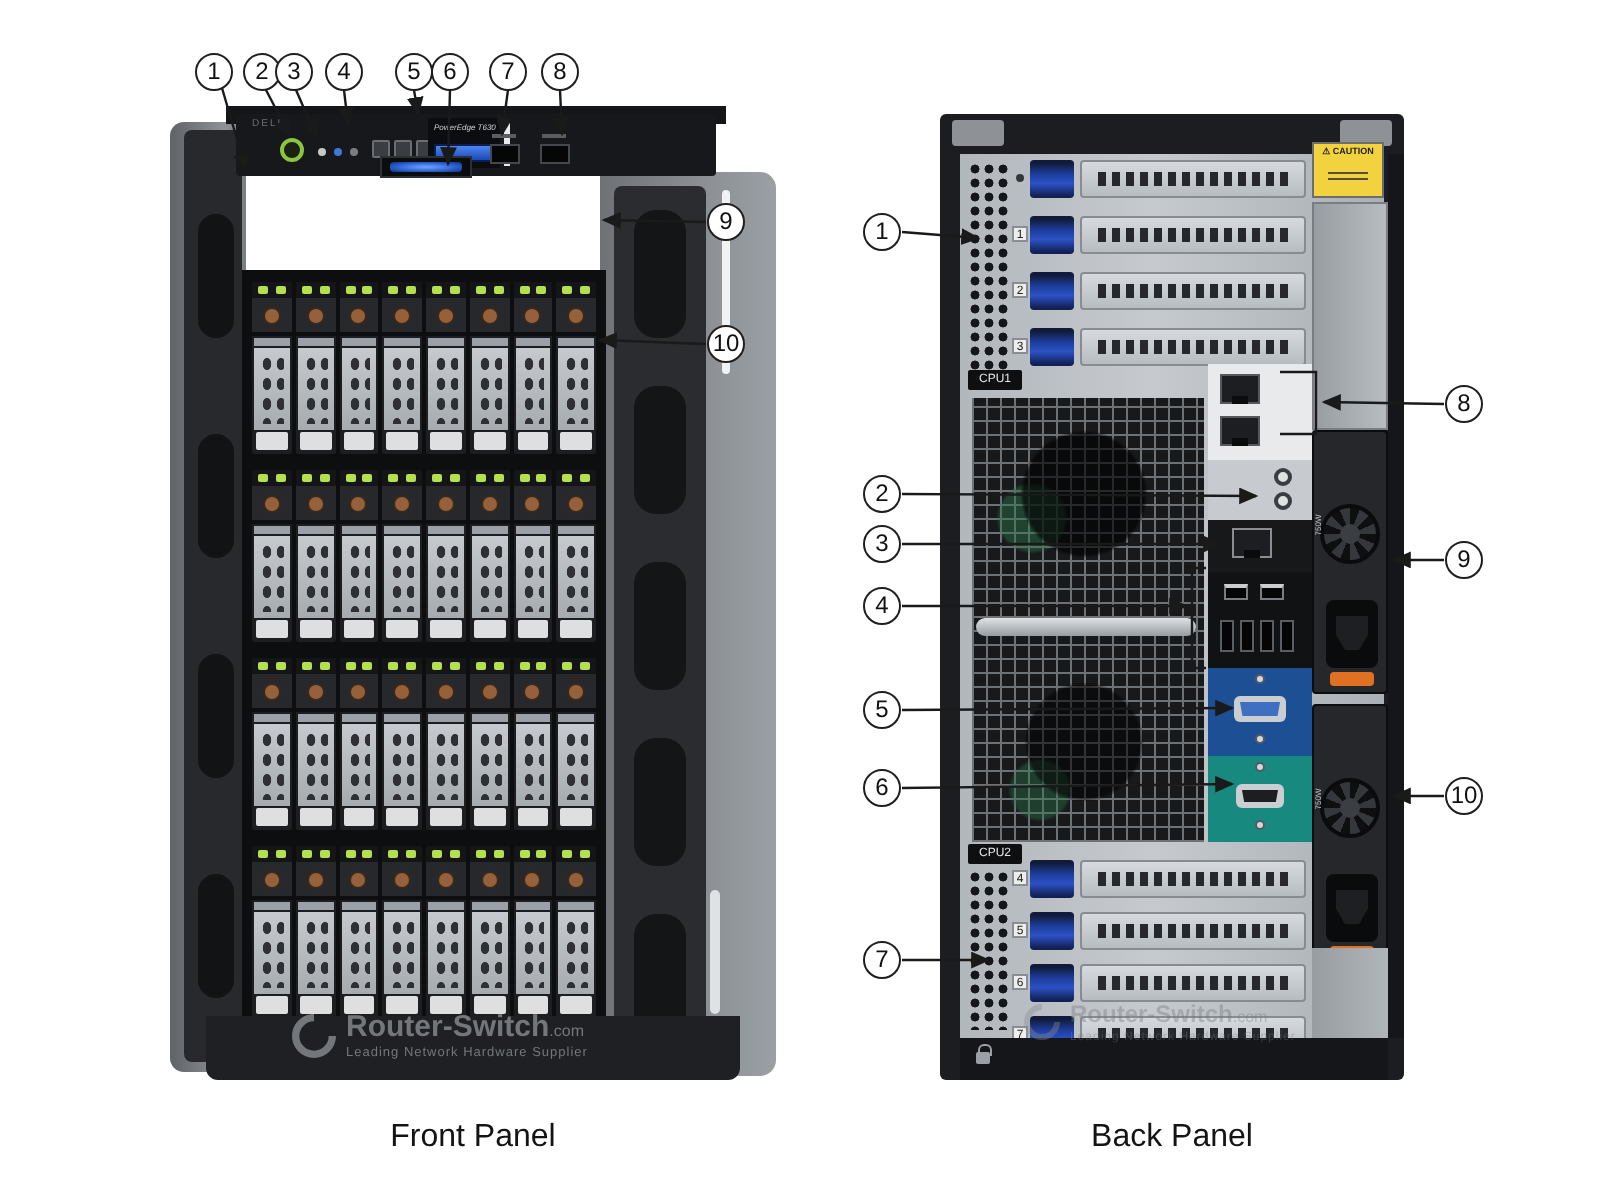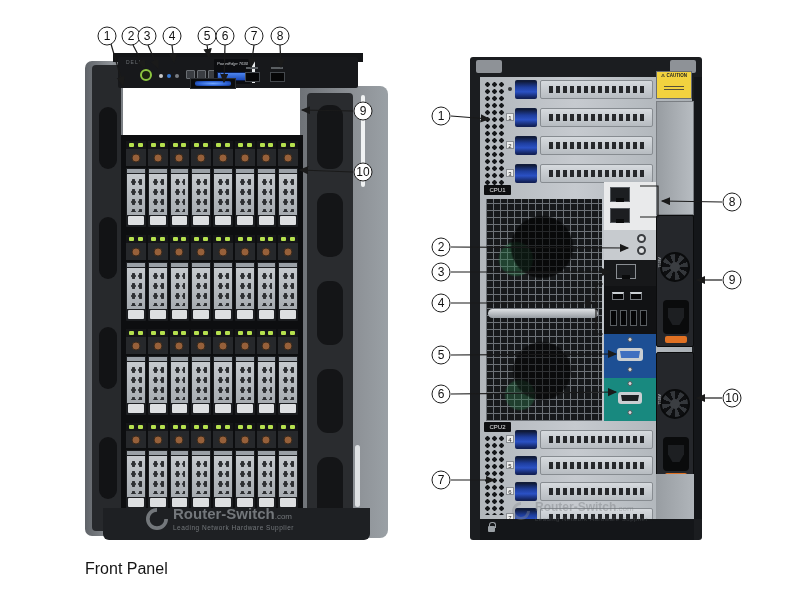--- a/index.html
+++ b/index.html
@@ -136,21 +136,21 @@
   .bt-bezel-bottom{left:10px;top:462px;width:214px;height:21px;background:#141619;}
   .lock-shape{position:absolute;left:8px;top:7px;width:7px;height:6px;background:#9aa0a5;border-radius:1px;}
   .lock-shape::before{content:"";position:absolute;left:1px;top:-4px;width:5px;height:5px;
       border:1px solid #9aa0a5;border-bottom:none;border-radius:3px 3px 0 0;}
 
   
   .callout{position:absolute;width:19px;height:19px;border:1.4px solid #1f1f1f;border-radius:50%;
       background:#fff;color:#111;font-size:12px;line-height:17px;text-align:center;
       transform:translate(-50%,-50%);z-index:20;}
   #callout-lines{position:absolute;left:0;top:0;width:800px;height:600px;z-index:15;pointer-events:none;}
-  .caption{position:absolute;font-size:16px;color:#141414;text-align:left;z-index:5;}
+  .caption{position:absolute;font-size:16px;color:#141414;text-align:center;z-index:5;}
   .wm{position:absolute;display:flex;align-items:center;gap:5px;z-index:12;}
   .wm-logo{flex:none;}
   .wm-brand{font-size:15px;font-weight:bold;color:#73777b;line-height:15px;white-space:nowrap;}
   .wm-tld{font-size:8px;font-weight:normal;}
   .wm-tag{font-size:6.5px;color:#73777b;letter-spacing:.5px;white-space:nowrap;}
   #wm-back{opacity:.38;}
   #wm-back .wm-brand{font-size:12px;}
   #wm-back .wm-tag{font-size:6px;}
 </style>
 </head>
@@ -855,20 +855,21 @@
     <svg class="wm-logo" width="18" height="18" viewBox="0 0 24 24">
       <path d="M12 2a10 10 0 1 0 10 10" fill="none" stroke="#8a8e93" stroke-width="4"></path>
     </svg>
     <div>
       <div class="wm-brand"><span>Router-Switch</span><span class="wm-tld">.com</span></div>
       <div class="wm-tag">Leading Network Hardware Supplier</div>
     </div>
   </div>
 
   <div class="caption" style="left:85px;top:560px;width:303px;">Front Panel</div>
+  <div class="caption" style="left:470px;top:560px;width:232px;">Back Panel</div>
 <div class="callout" style="left: 107px; top: 36px;">1</div>
     <div class="callout" style="left: 131px; top: 36px;">2</div>
     <div class="callout" style="left: 147px; top: 36px;">3</div>
     <div class="callout" style="left: 172px; top: 36px;">4</div>
     <div class="callout" style="left: 207px; top: 36px;">5</div>
     <div class="callout" style="left: 225px; top: 36px;">6</div>
     <div class="callout" style="left: 254px; top: 36px;">7</div>
     <div class="callout" style="left: 280px; top: 36px;">8</div>
     <div class="callout" style="left: 363px; top: 111px;">9</div>
     <div class="callout" style="left: 363px; top: 172px;">10</div>

